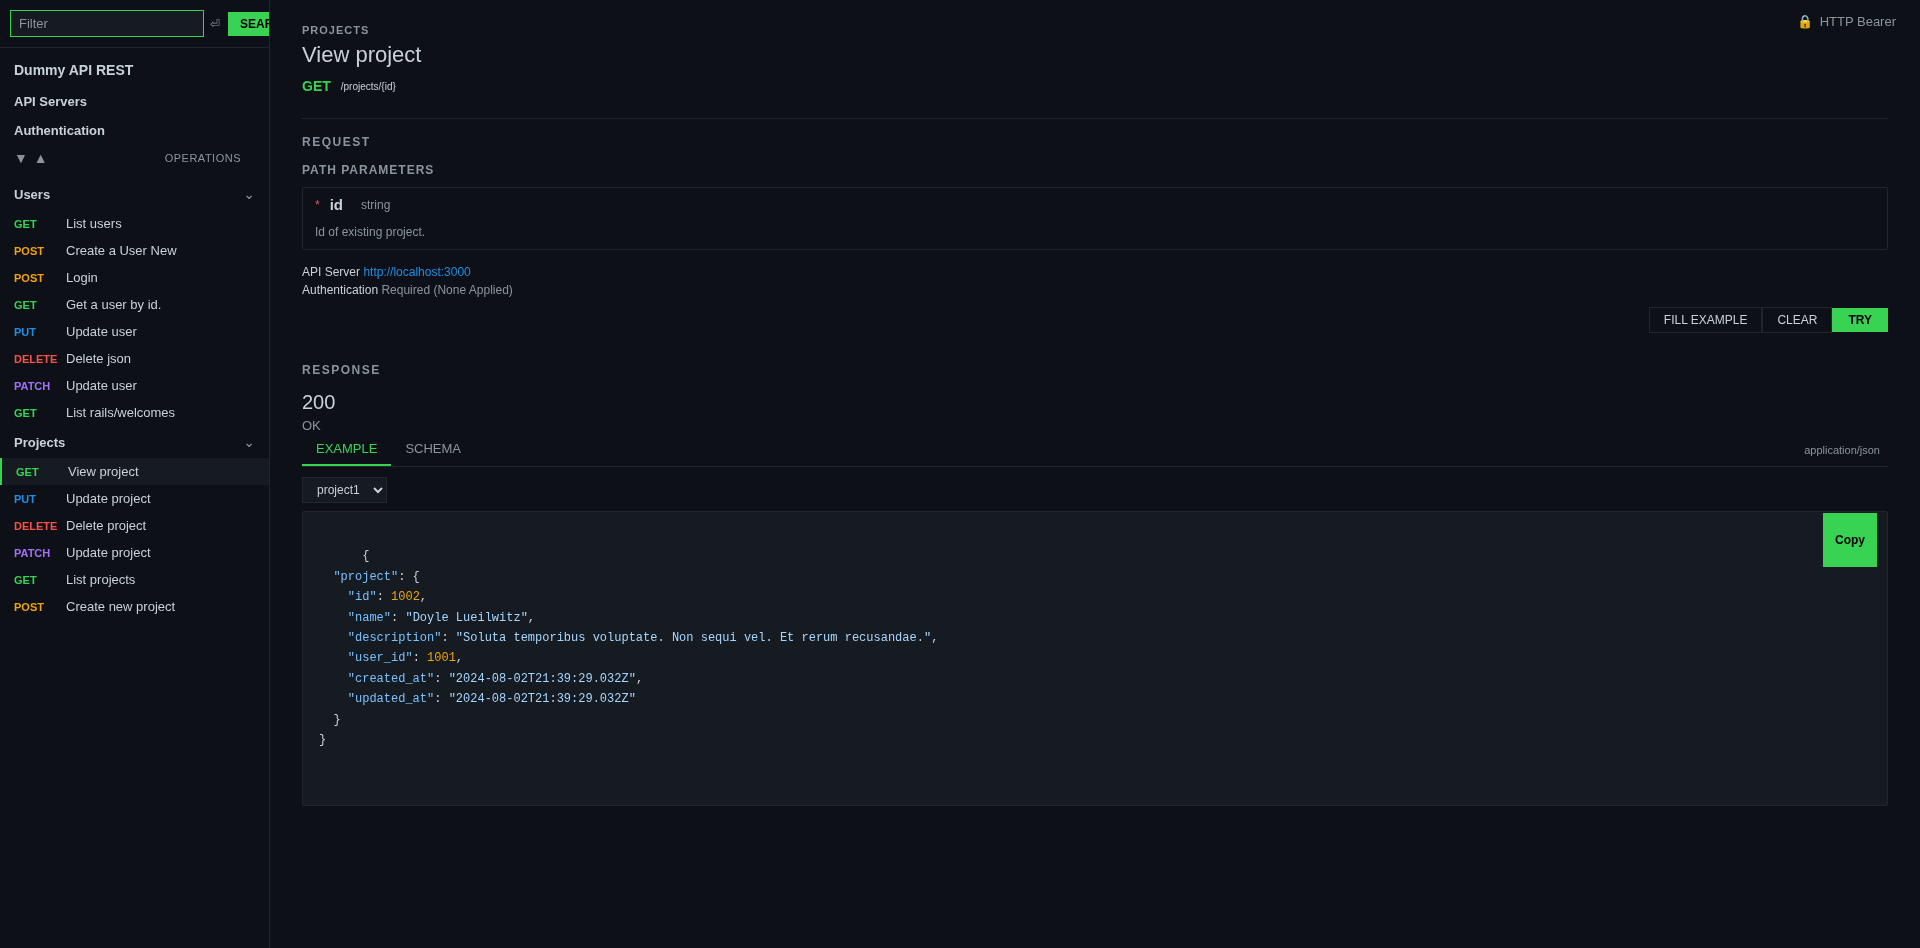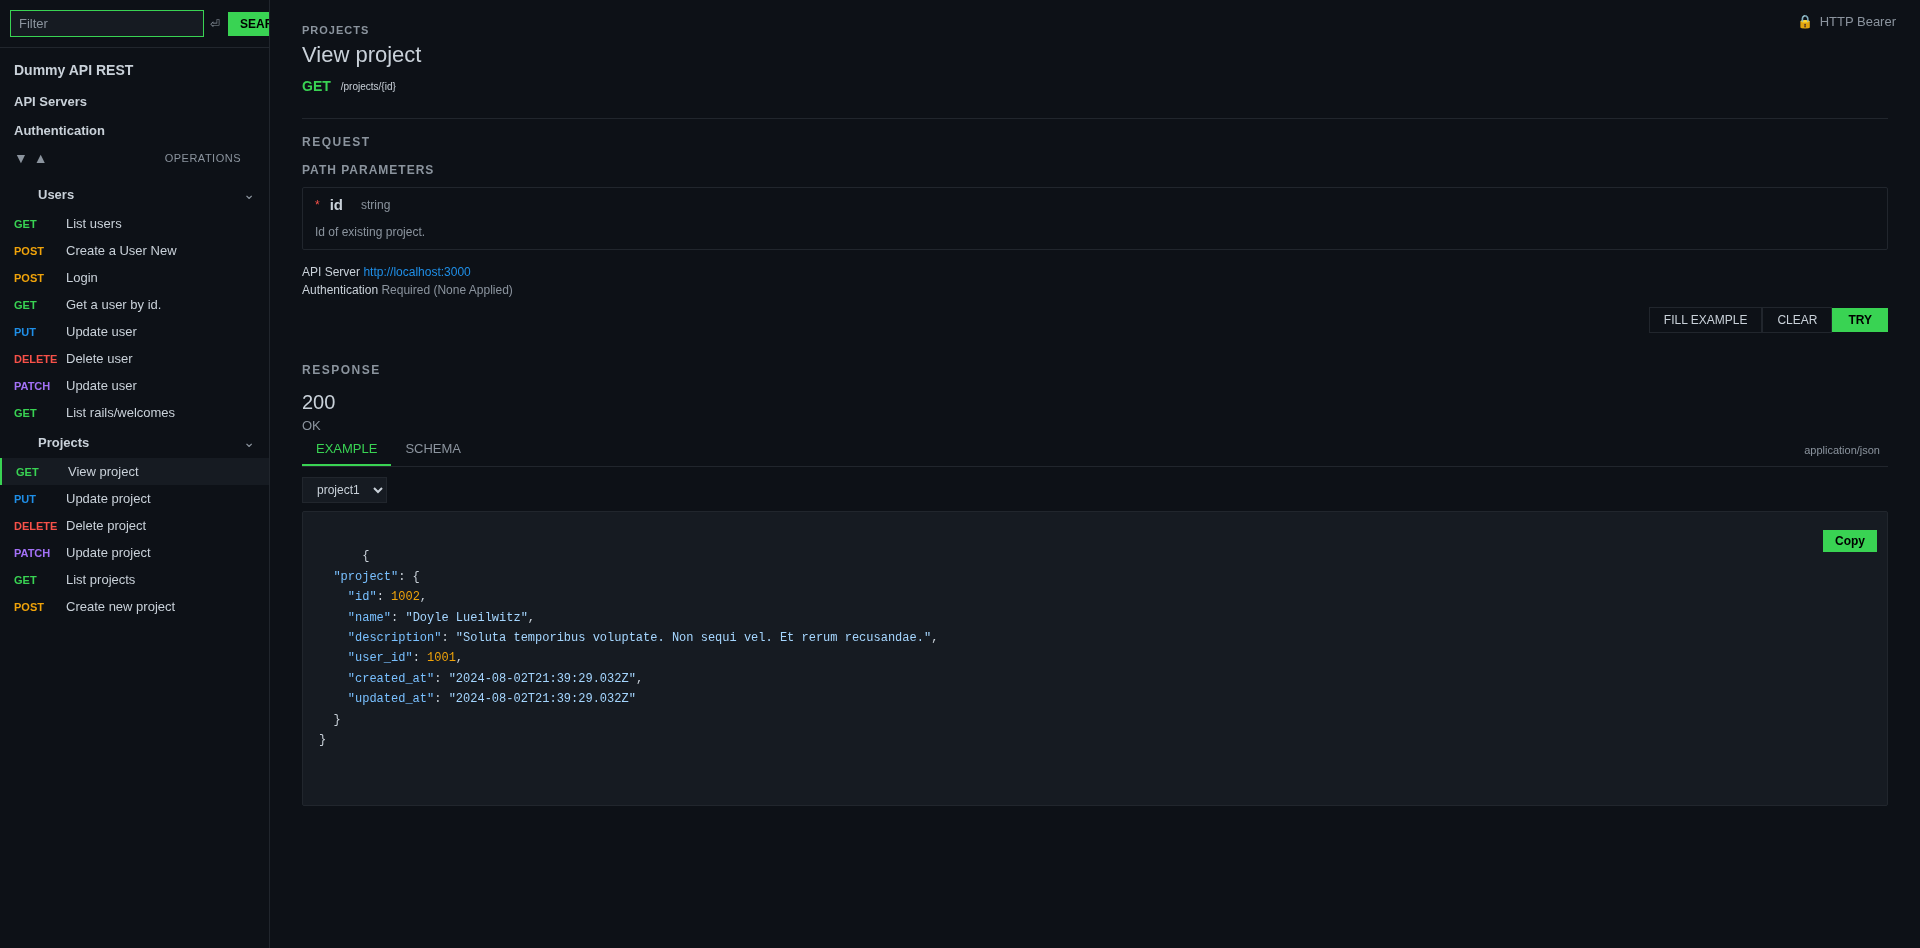--- a/index.html
+++ b/index.html
@@ -83,21 +83,20 @@
       cursor: pointer;
     }
 
     .sidebar-section-header-left {
       display: flex;
       align-items: center;
       gap: 6px;
       font-size: 13px;
       font-weight: 600;
       color: #c9d1d9;
-      margin-left: 24px;
     }
 
     .sidebar-ops-label {
       padding: 6px 14px;
       font-size: 11px;
       color: #8b949e;
       text-align: right;
       letter-spacing: 0.5px;
     }
 
@@ -308,26 +307,26 @@
       font-family: 'Courier New', monospace;
       font-size: 12px;
       line-height: 1.7;
       position: relative;
       white-space: pre;
       color: #c9d1d9;
     }
 
     .btn-copy {
       position: absolute;
-      top: 18px;
+      top: 1px;
       right: 10px;
       background: #39d353;
       border: none;
       color: #000;
-      padding: 4px 12px;
+      padding: 20px 12px;
       font-size: 12px;
       cursor: pointer;
       font-weight: bold;
     }
 
     .json-brace { color: #c9d1d9; }
     .json-key { color: #79c0ff; }
     .json-string { color: #a5d6ff; }
     .json-number { color: #f0a30a; }
 
@@ -410,21 +409,21 @@
     <div class="sidebar-item">
       <span class="method-badge method-get">GET</span>
       <span class="sidebar-item-label">Get a user by id.</span>
     </div>
     <div class="sidebar-item">
       <span class="method-badge method-put">PUT</span>
       <span class="sidebar-item-label">Update user</span>
     </div>
     <div class="sidebar-item">
       <span class="method-badge method-delete">DELETE</span>
-      <span class="sidebar-item-label">Delete user</span>
+      <span class="sidebar-item-label">Delete json</span>
     </div>
     <div class="sidebar-item">
       <span class="method-badge method-patch">PATCH</span>
       <span class="sidebar-item-label">Update user</span>
     </div>
     <div class="sidebar-item">
       <span class="method-badge method-get">GET</span>
       <span class="sidebar-item-label">List rails/welcomes</span>
     </div>
   </div>

